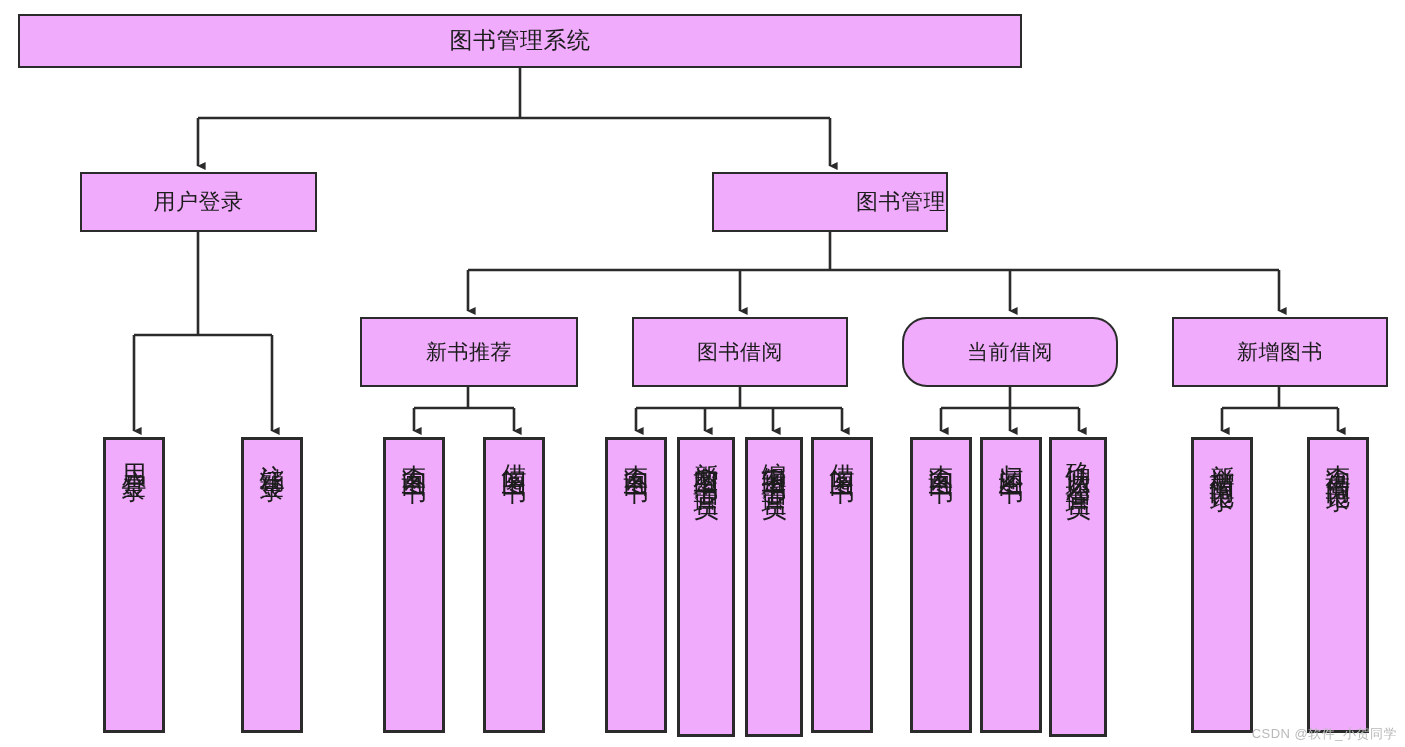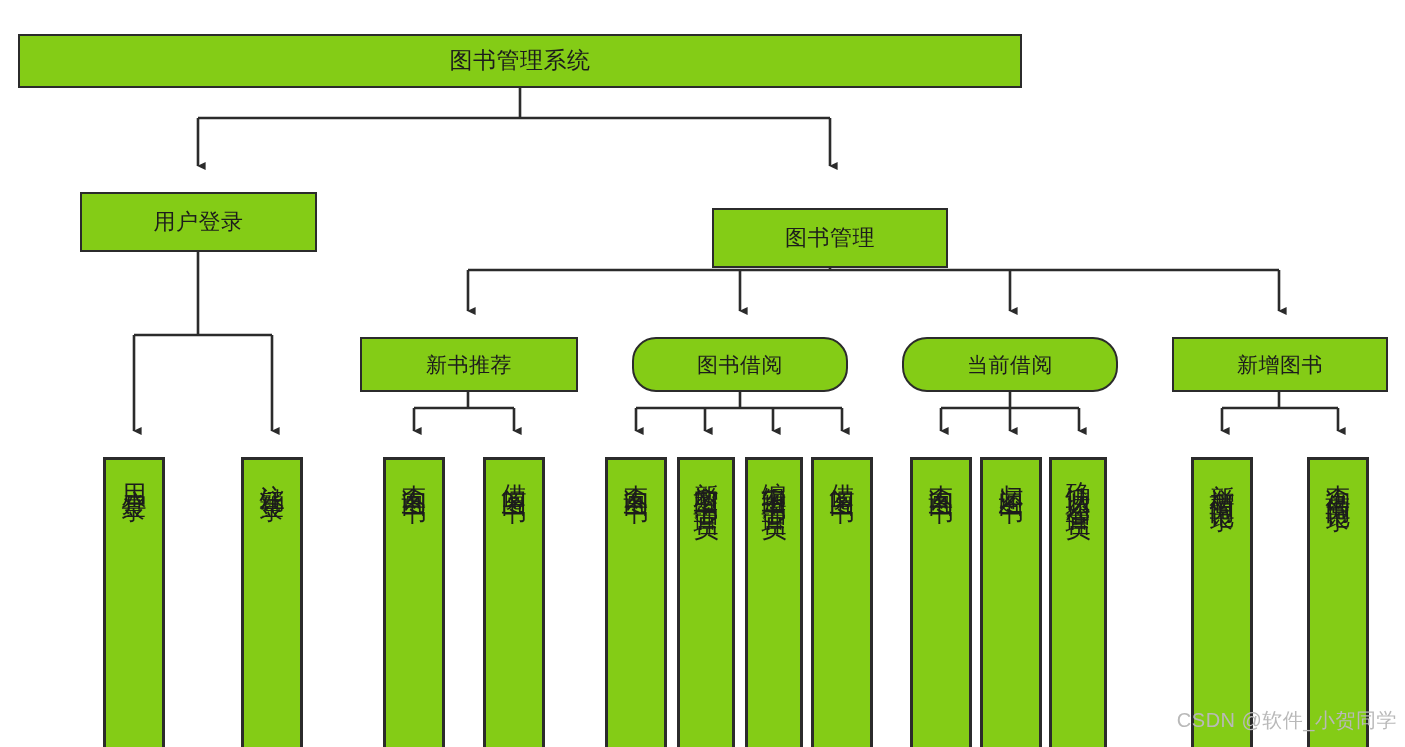--- a/index.html
+++ b/index.html
@@ -7,62 +7,61 @@
     width:1405px;height:747px;position:relative;overflow:hidden;
     font-family:"Liberation Sans","DejaVu Sans",sans-serif;
     color:#1a1a1a;
   }
   #stage{position:absolute;left:0;top:0;width:1405px;height:747px;}
   svg#wires{position:absolute;left:0;top:0;width:1405px;height:747px;pointer-events:none;}
 
   .node{
     position:absolute;
     box-sizing:border-box;
-    background:#84cc16;
+    background:#f0abfc;
     border:2.5px solid #2b2b2b;
     display:flex;align-items:center;justify-content:center;
     z-index:2;
-    margin-top:20px;
   }
   .node .lbl{
     font-size:22px;line-height:1.1;letter-spacing:0.5px;
     white-space:nowrap;color:#1c1c1c;
   }
 
   
   .node.root{left:18px;top:14px;width:1004px;height:54px;}
   .node.root .lbl{font-size:23px;}
 
   
   .node.l2{height:60px;}
   .node.l2 .lbl{font-size:22px;}
 
   
-  .node.l3{height:55px;}
+  .node.l3{height:70px;}
   .node.l3 .lbl{font-size:21px;}
 
   
   .node.leaf{
     align-items:flex-start;justify-content:center;
     border-width:3px;
   }
   .node.leaf .lbl{
     writing-mode:vertical-rl;
     text-orientation:upright;
     font-size:25px;
     line-height:1;
     letter-spacing:5px;
     white-space:nowrap;
     padding-top:4px;
   }
   .node.leaf.tall .lbl{padding-top:2px;}
 
   .watermark{
-    position:absolute;right:8px;bottom:13px;
-    font-size:20px;color:#b9b9b9;letter-spacing:0.5px;
+    position:absolute;right:8px;bottom:4px;
+    font-size:13px;color:#b9b9b9;letter-spacing:0.5px;
     z-index:3;white-space:nowrap;
   }
 </style>
 </head>
 <body>
 
 <div id="stage">
 
   <svg id="wires" viewBox="0 0 1405 747">
     <defs>
@@ -116,28 +115,28 @@
     </g>
   </svg>
 
   <div class="node root">
     <span class="lbl">图书管理系统</span>
   </div>
 
   <div class="node l2" style="left:80px;top:172px;width:237px;">
     <span class="lbl">用户登录</span>
   </div>
-  <div class="node l2" style="left:712px;top:188px;width:236px;">
+  <div class="node l2" style="left:712px;top:172px;width:236px;justify-content:flex-end;">
     <span class="lbl">图书管理</span>
   </div>
 
   <div class="node l3" style="left:360px;top:317px;width:218px;">
     <span class="lbl">新书推荐</span>
   </div>
-  <div class="node l3" style="left:632px;top:317px;width:216px;border-radius:24px;">
+  <div class="node l3" style="left:632px;top:317px;width:216px;">
     <span class="lbl">图书借阅</span>
   </div>
   <div class="node l3" style="left:902px;top:317px;width:216px;border-radius:25px;">
     <span class="lbl">当前借阅</span>
   </div>
   <div class="node l3" style="left:1172px;top:317px;width:216px;">
     <span class="lbl">新增图书</span>
   </div>
 
   <div class="node leaf" style="left:103px;top:437px;width:62px;height:296px;">

